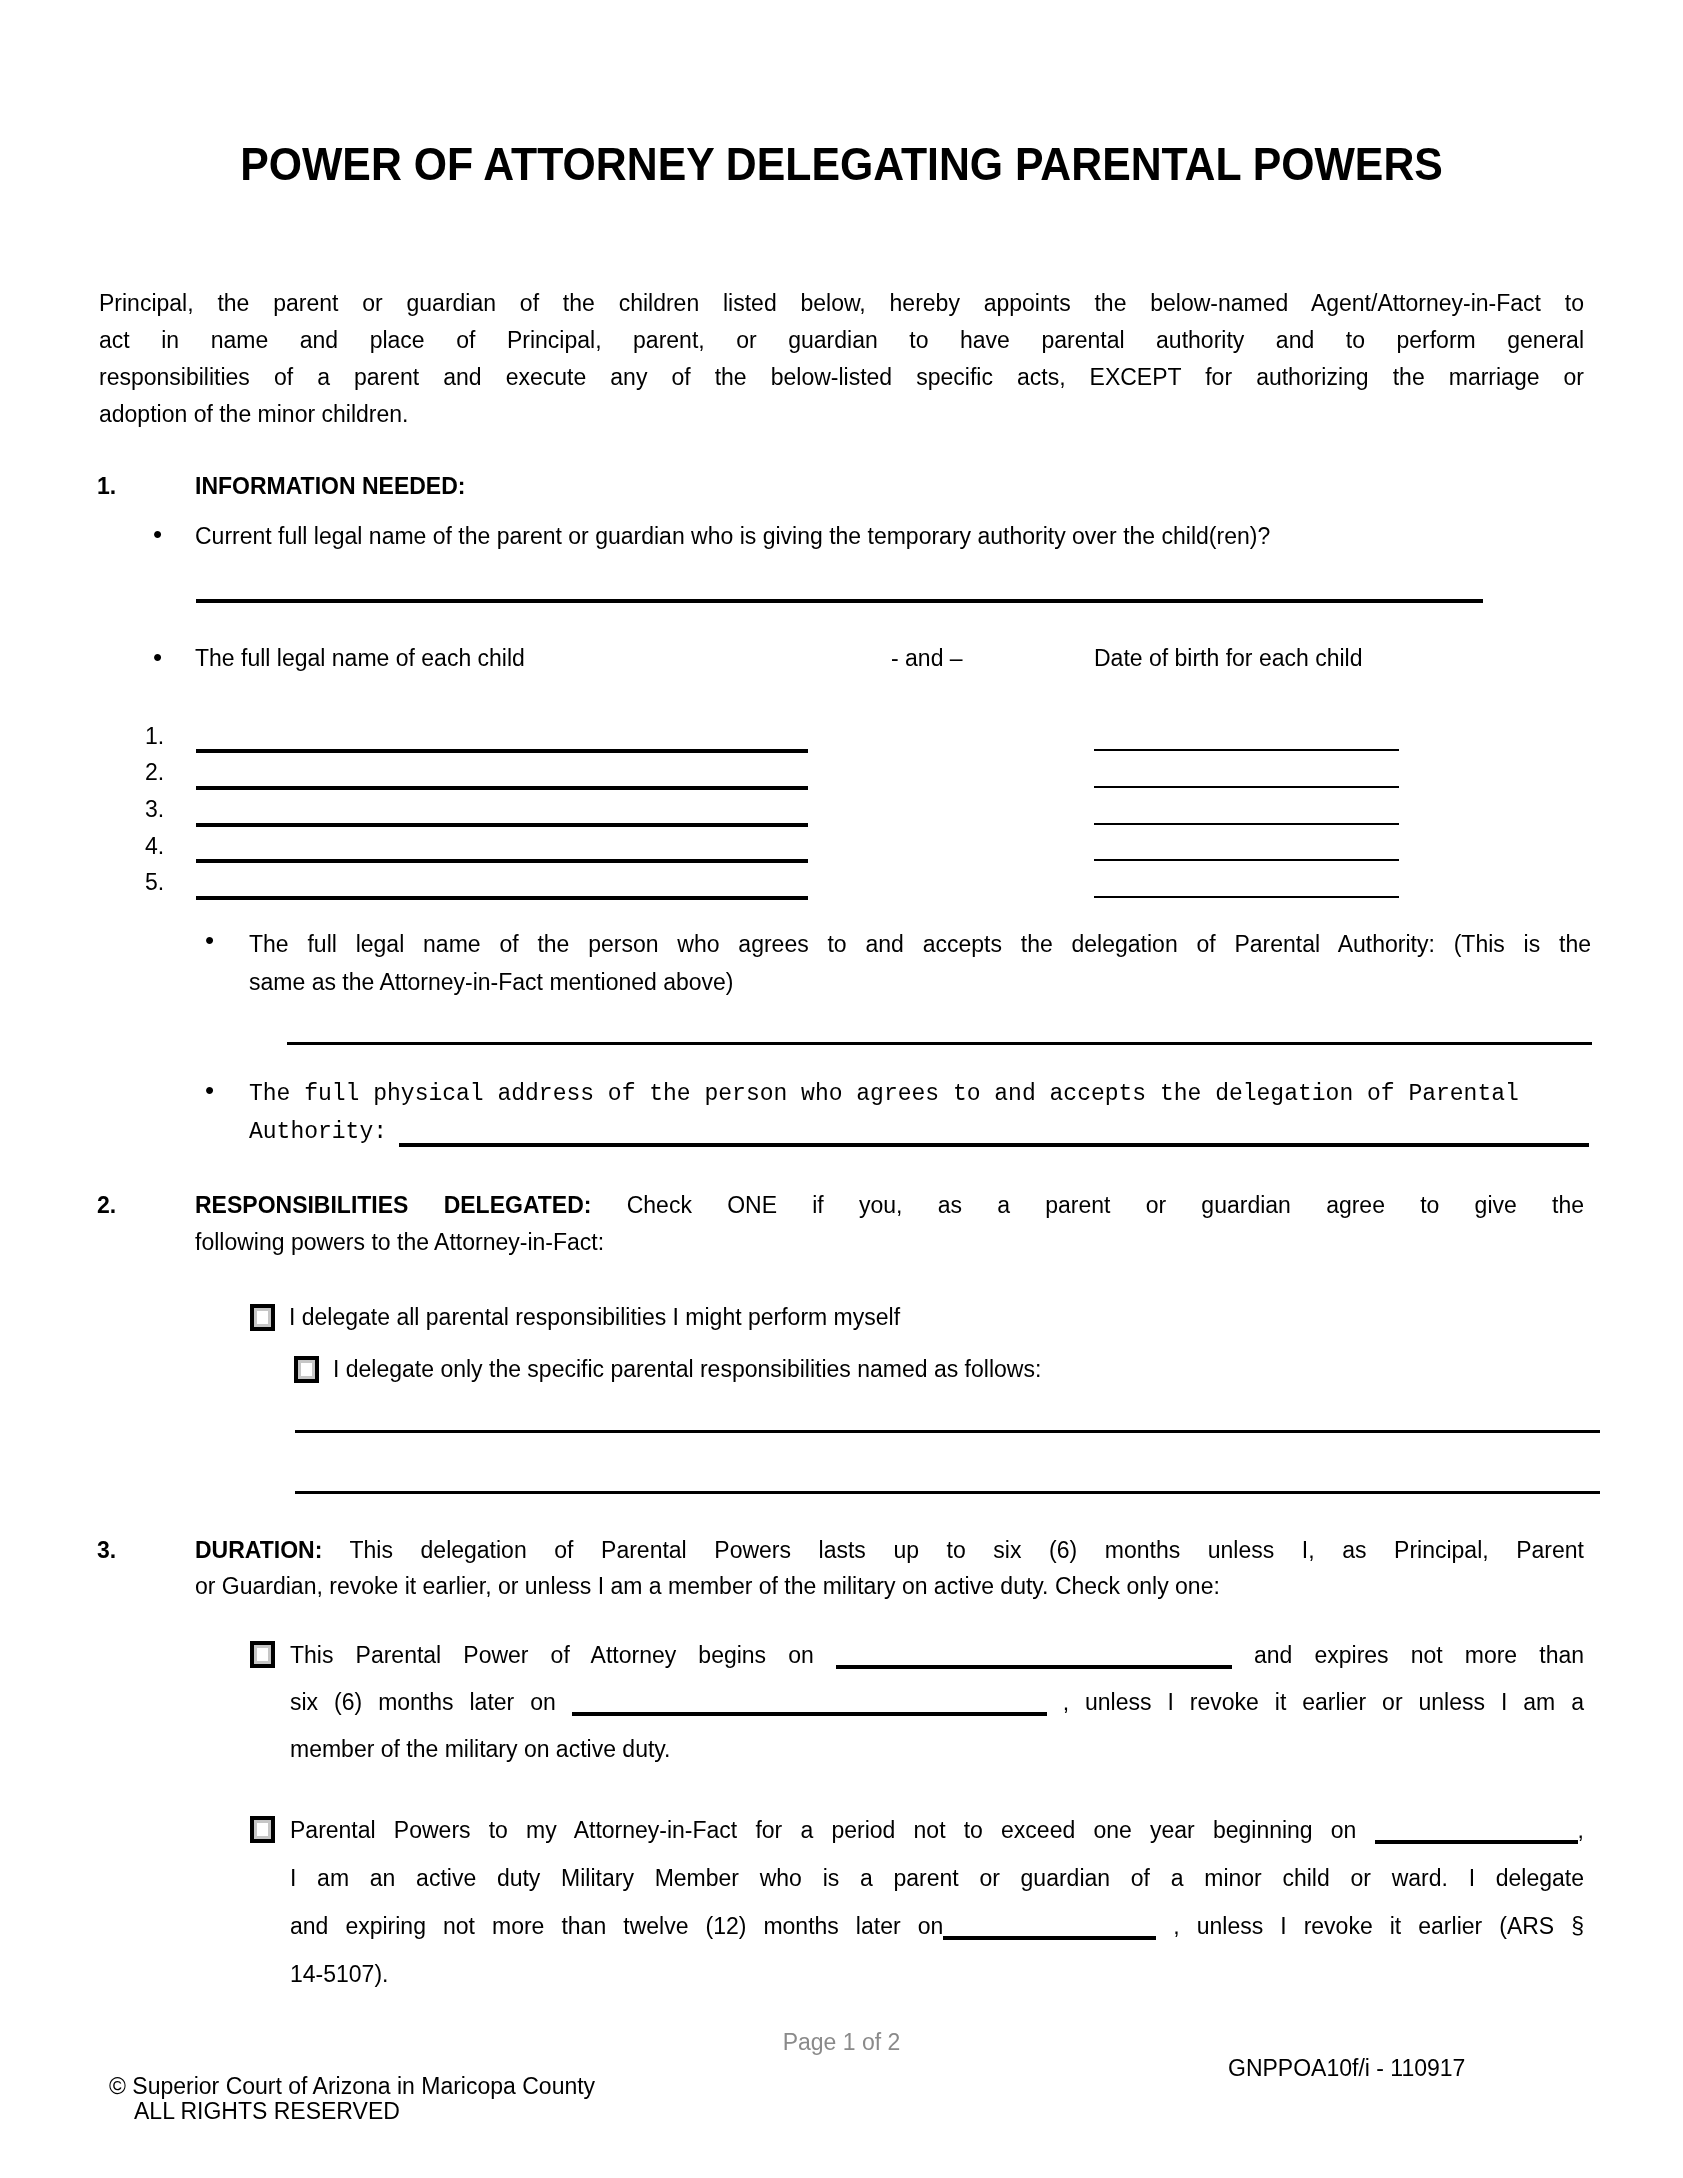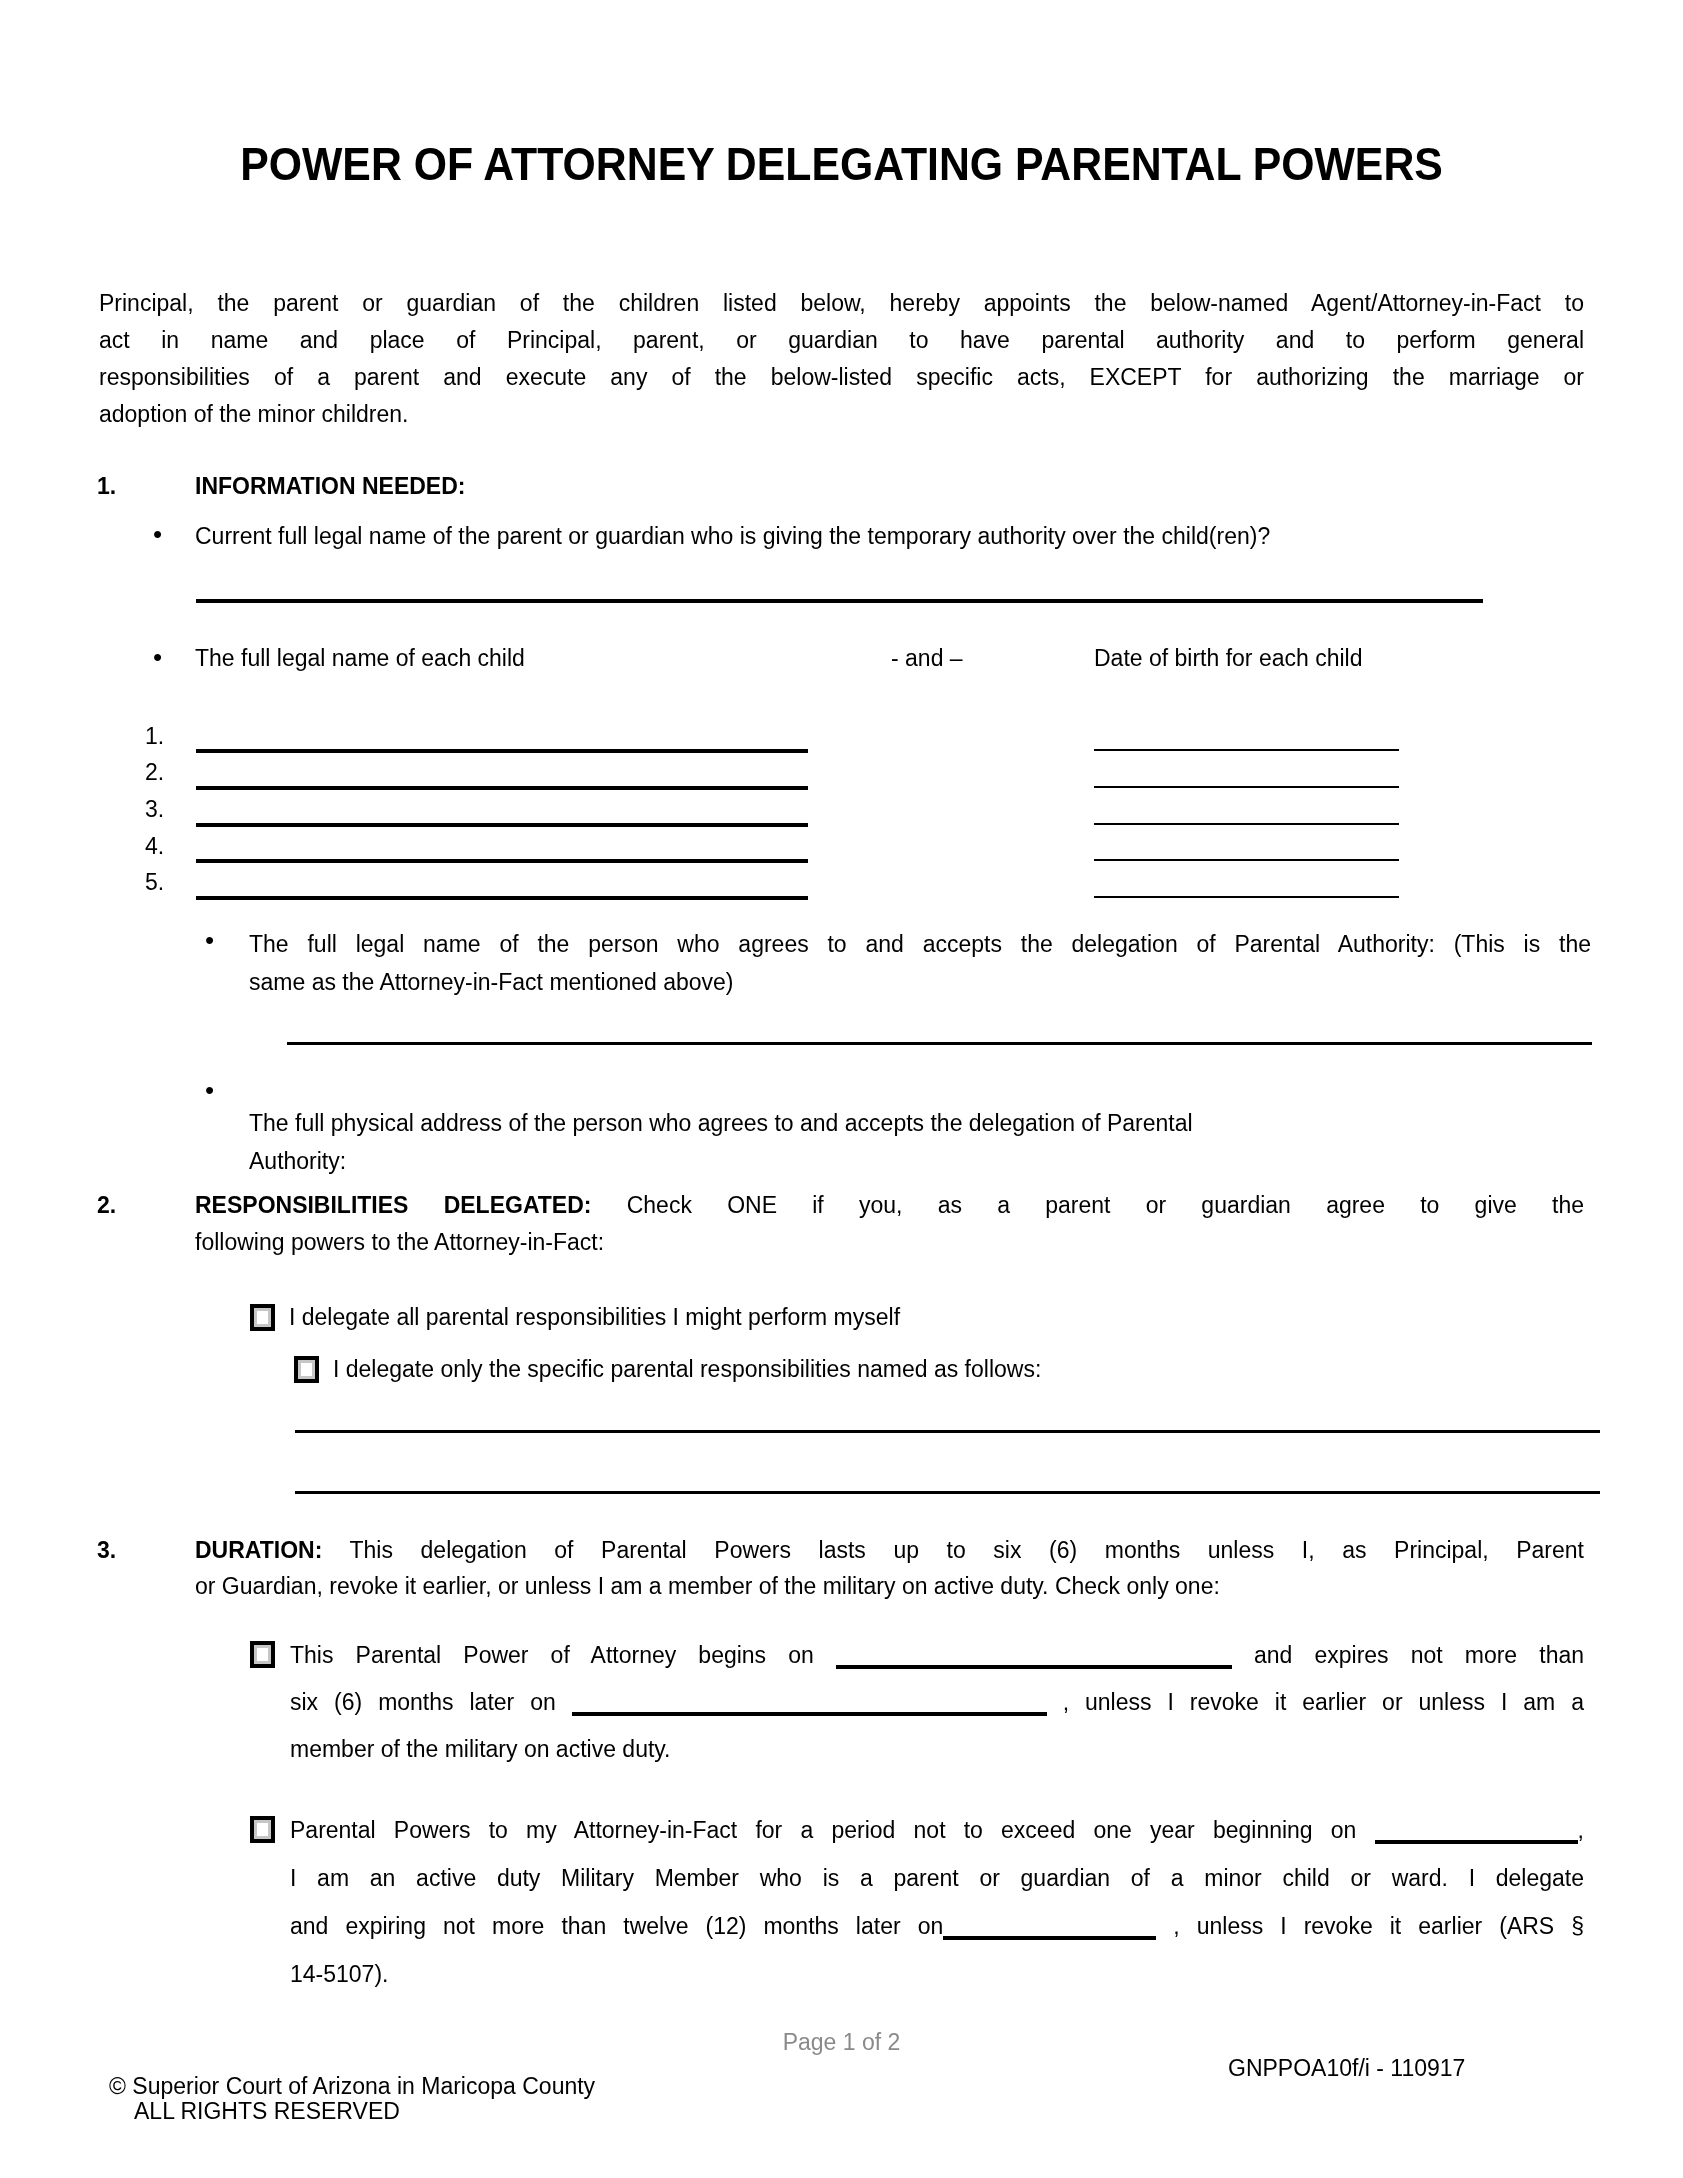--- a/index.html
+++ b/index.html
@@ -30,21 +30,21 @@
   .title{
     width:1683px;text-align:center;font-weight:700;font-size:46px;line-height:51px;
     transform:scaleX(0.93);transform-origin:50% 50%;letter-spacing:0px;white-space:nowrap;
   }
   .intro div{line-height:37px;white-space:normal;}
   .twoline div{line-height:38px;}
   .optA div{line-height:47px;}
   .optB div{line-height:48px;}
   .cbrow{display:flex;align-items:center;height:28px;}
   .cbrow .lbl{margin-left:14px;white-space:nowrap;}
-  .fillflex{display:flex;flex-direction:column;}
+  .fillflex{display:flex;}
   .fillflex .fl{flex:1;align-self:flex-end;border-bottom:4px solid #000;margin:0 0 4px 12px;height:0;}
   .gray{color:#8a8a8a;}
   .nowrap{white-space:nowrap;}
 </style>
 </head>
 <body>
 
 <div class="page">
 
   <div class="abs" style="top:139px;left:0;">
@@ -92,21 +92,21 @@
   <div class="rule thin" style="top:896px;left:1094px;width:305px;"></div>
 
   <span class="abs dot" style="top:927px;left:205px;">•</span>
   <div class="abs twoline" style="top:925px;left:249px;width:1342px;">
     <div class="jl">The full legal name of the person who agrees to and accepts the delegation of Parental Authority: (This is the</div>
     <div>same as the Attorney-in-Fact mentioned above)</div>
   </div>
   <div class="rule" style="top:1042px;left:287px;width:1305px;"></div>
 
   <span class="abs dot" style="top:1077px;left:205px;">•</span>
-  <div class="abs twoline" style="top:1104px;left:249px;width:1340px;">
+  <div class="abs twoline" style="top:1075px;left:249px;width:1340px;font-family:Liberation Mono, monospace;">
     <div>The full physical address of the person who agrees to and accepts the delegation of Parental</div>
     <div class="fillflex">
       <span>Authority:</span>
       <span class="fl"></span>
     </div>
   </div>
 
   <span class="abs b" style="top:1192px;left:97px;">2.</span>
   <div class="abs jl" style="top:1192px;left:195px;width:1389px;">
     <span class="b">RESPONSIBILITIES DELEGATED:</span>

